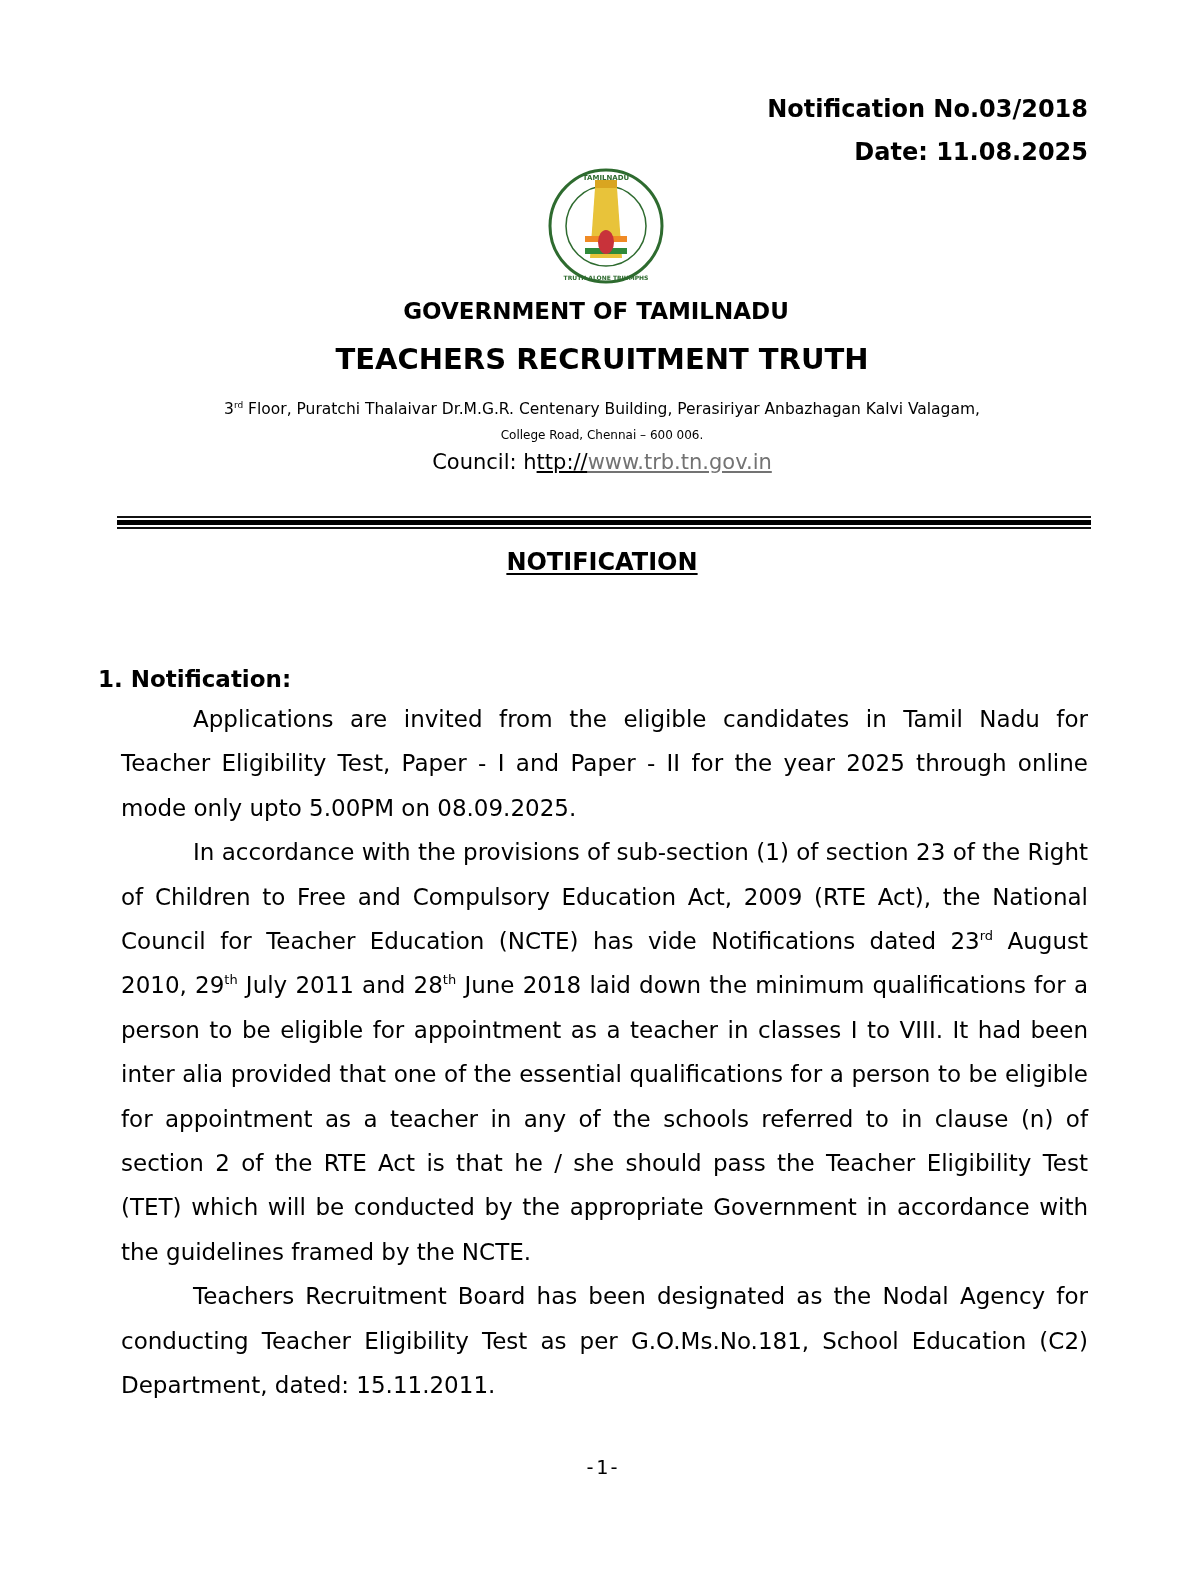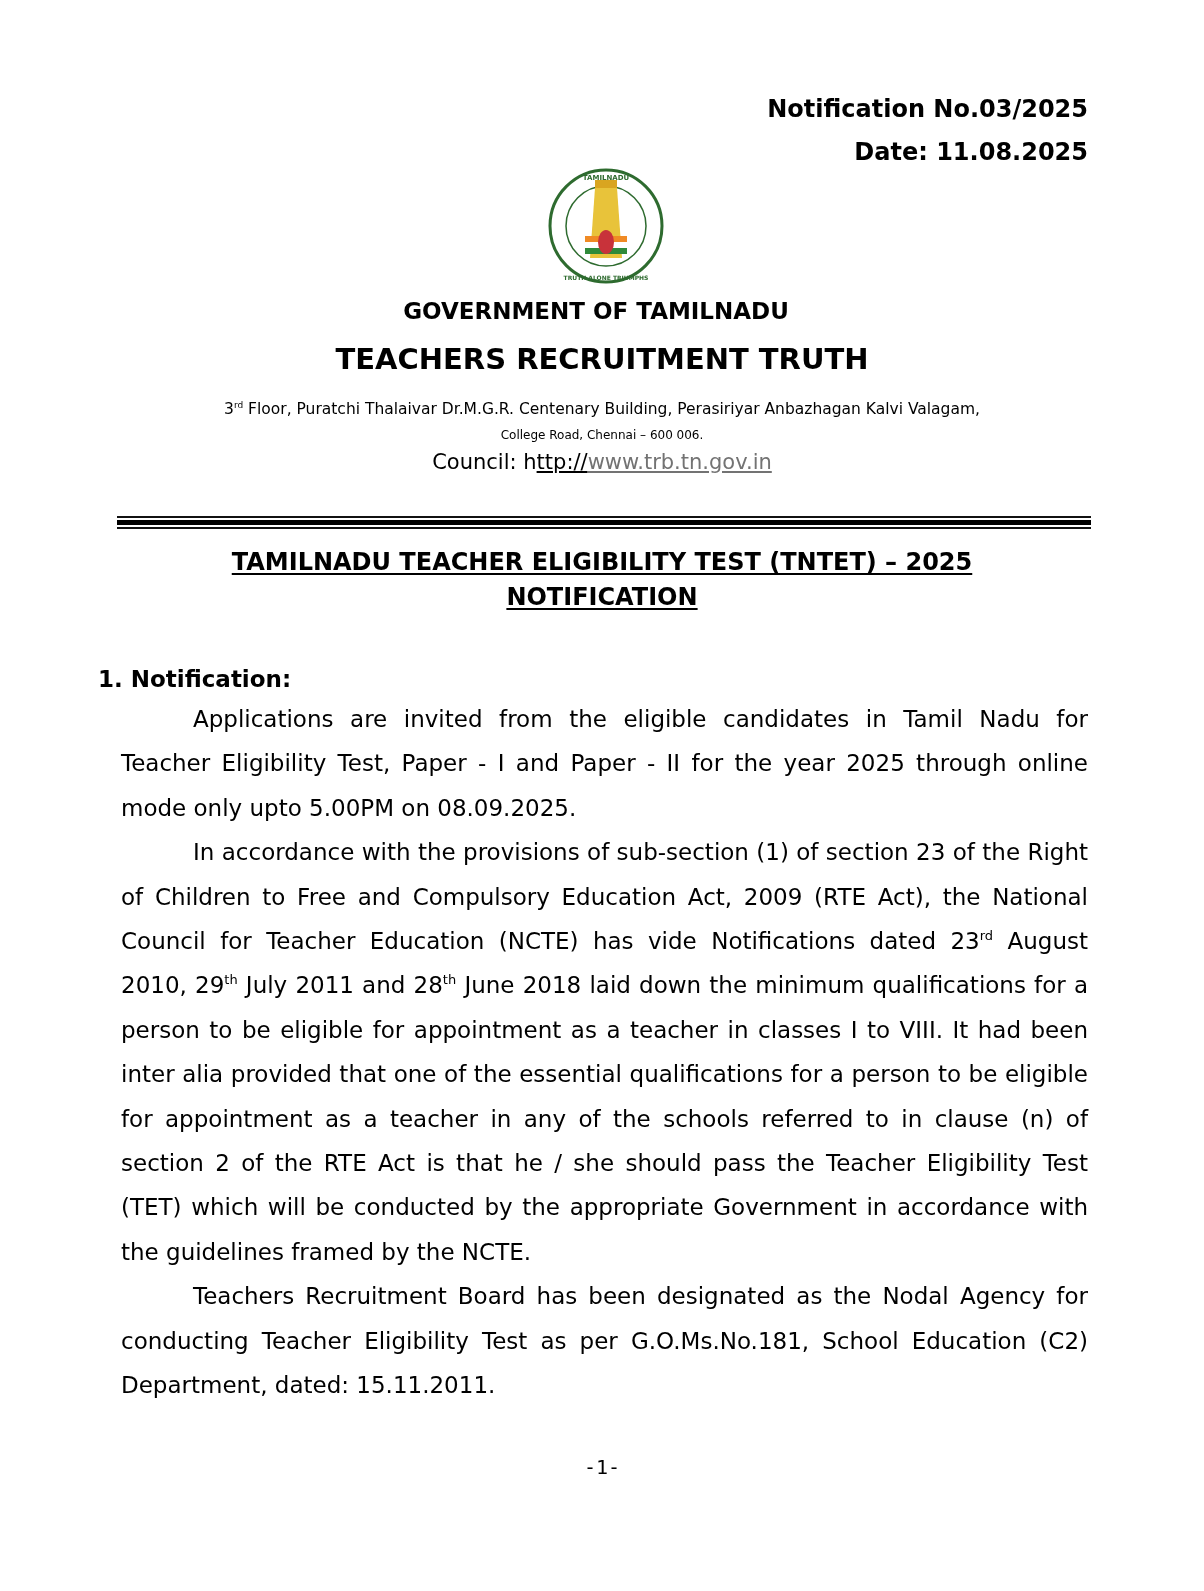--- a/index.html
+++ b/index.html
@@ -59,21 +59,21 @@
   .body sup { font-size: 13px; line-height: 0; }
   .pageno {
     position: absolute; left: 0; right: 0; top: 1455px; text-align: center;
     font-family: "DejaVu Sans Mono", "Liberation Mono", monospace; font-size: 20px;
   }
 </style>
 </head>
 <body>
 
 <div class="notif-no">
-  <div>Notification No.03/2025</div>
+  <div>Notification No.03/2018</div>
   <div>Date: 11.08.2025</div>
 </div>
 
 <svg class="emblem" viewBox="0 0 122 118">
   <circle cx="61" cy="58" r="56" fill="#ffffff" stroke="#2e6b2f" stroke-width="3"></circle>
   <circle cx="61" cy="58" r="40" fill="#ffffff" stroke="#2e6b2f" stroke-width="1.5"></circle>
   <polygon points="45,90 50,20 72,20 77,90" fill="#e8c33a"></polygon>
   <rect x="50" y="12" width="22" height="8" fill="#d9a520"></rect>
   <rect x="40" y="68" width="42" height="6" fill="#f08a24"></rect>
   <rect x="40" y="74" width="42" height="6" fill="#ffffff"></rect>
@@ -91,21 +91,20 @@
 
 <div class="web"><span>Council: h</span><span class="u">ttp://</span><a>www.trb.tn.gov.in</a></div>
 
 <div class="rule">
   <div class="r1"></div>
     <div class="r2"></div>
     <div class="r3"></div>
 </div>
 
 <div class="title">
-  <div><span>TAMILNADU TEACHER ELIGIBILITY TEST (TNTET) – 2025</span></div>
   <div><span>NOTIFICATION</span></div>
 </div>
 
 <div class="sec">1. Notification:</div>
 
 <div class="body">
   <p>Applications are invited from the eligible candidates in Tamil Nadu for Teacher Eligibility Test, Paper - I and Paper - II for the year 2025 through online mode only upto 5.00PM on 08.09.2025.</p>
   <p><span>In accordance with the provisions of sub-section (1) of section 23 of the Right of Children to Free and Compulsory Education Act, 2009 (RTE Act), the National Council for Teacher Education (NCTE) has vide Notifications dated 23</span><sup>rd</sup><span> August 2010, 29</span><sup>th</sup><span> July 2011 and 28</span><sup>th</sup><span> June 2018 laid down the minimum qualifications for a person to be eligible for appointment as a teacher in classes I to VIII. It had been inter alia provided that one of the essential qualifications for a person to be eligible for appointment as a teacher in any of the schools referred to in clause (n) of section 2 of the RTE Act is that he / she should pass the Teacher Eligibility Test (TET) which will be conducted by the appropriate Government in accordance with the guidelines framed by the NCTE.</span></p>
   <p>Teachers Recruitment Board has been designated as the Nodal Agency for conducting Teacher Eligibility Test as per G.O.Ms.No.181, School Education (C2) Department, dated: 15.11.2011.</p>
 </div>

